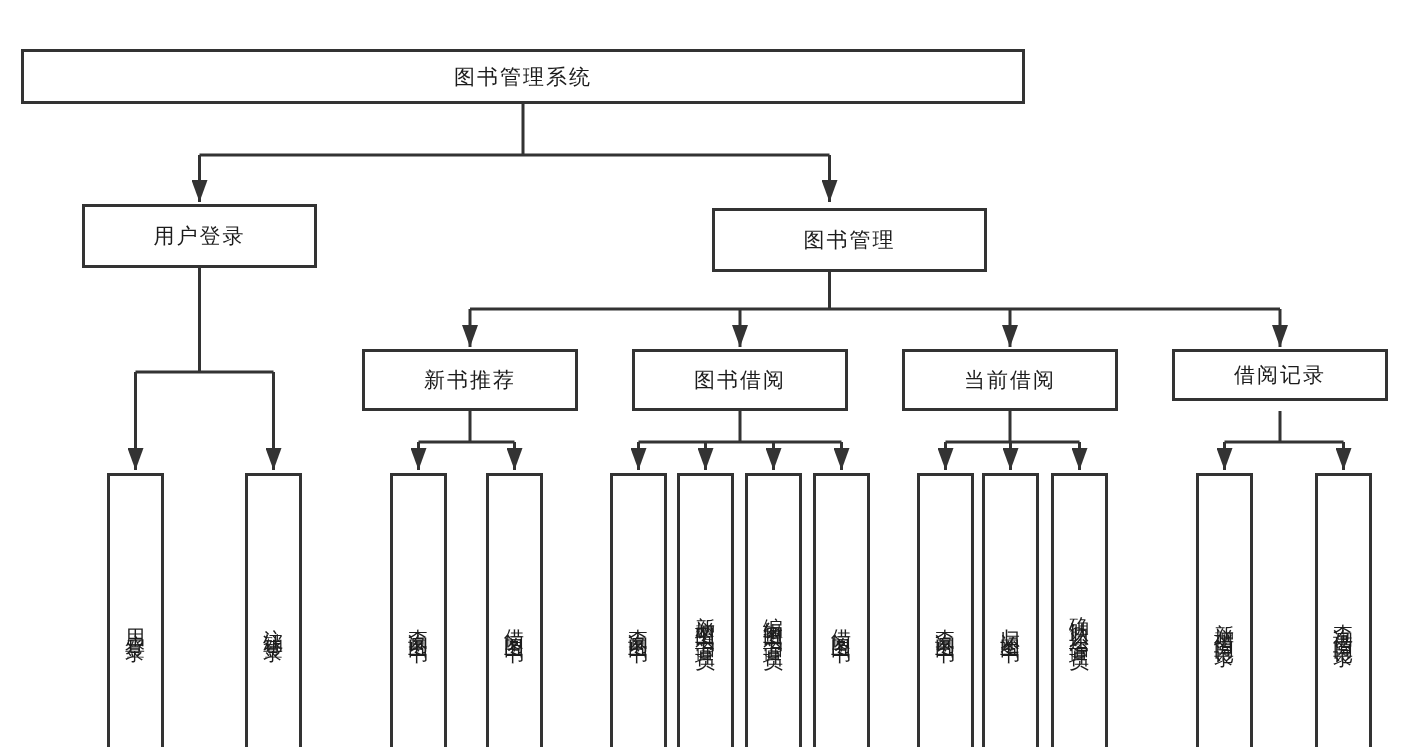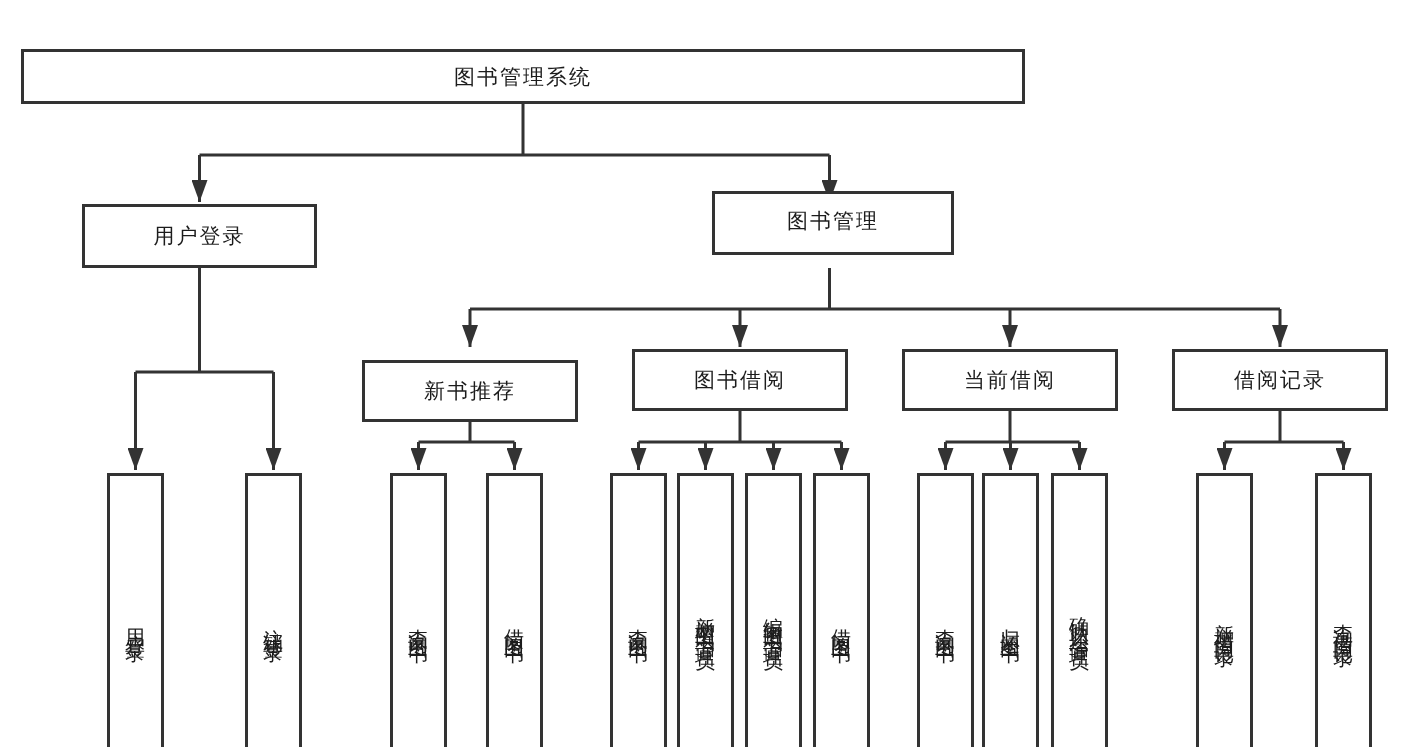--- a/index.html
+++ b/index.html
@@ -42,25 +42,25 @@
   .box.v {
     writing-mode: vertical-rl;
     text-orientation: mixed;
     font-size: 20px;
     letter-spacing: 5px;
     line-height: 1;
   }
   
   .root-box   { left: 21px;   top: 13px;  width: 1004px; height: 55px; }
   .l2-a       { left: 82px;   top: 168px; width: 235px;  height: 64px; }
-  .l2-b       { left: 712px;  top: 155px; width: 242px;  height: 64px; font-family: Liberation Mono, monospace; }
-  .l3-a       { left: 362px;  top: 324px; width: 216px;  height: 62px; }
+  .l2-b       { left: 712px;  top: 172px; width: 275px;  height: 64px; }
+  .l3-a       { left: 362px;  top: 313px; width: 216px;  height: 62px; }
   .l3-b       { left: 632px;  top: 313px; width: 216px;  height: 62px; }
   .l3-c       { left: 902px;  top: 313px; width: 216px;  height: 62px; }
-  .l3-d       { left: 1172px; top: 313px; width: 216px;  height: 62px; }
+  .l3-d       { left: 1172px; top: 313px; width: 216px;  height: 52px; }
   
   .leaf       { top: 437px; width: 57px; height: 300px; }
   .lf1  { left: 107px;  }
   .lf2  { left: 245px;  }
   .lf3  { left: 390px;  }
   .lf4  { left: 486px;  }
   .lf5  { left: 610px;  }
   .lf6  { left: 677px;  }
   .lf7  { left: 745px;  }
   .lf8  { left: 813px;  }

